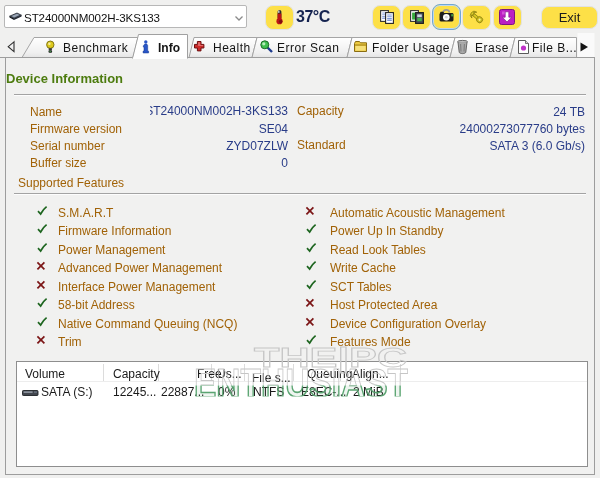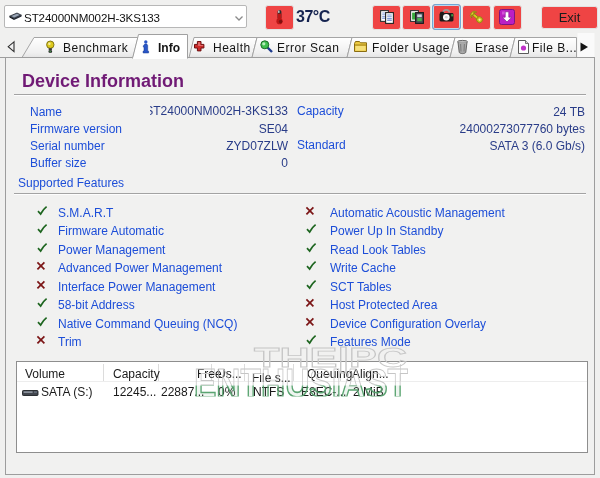--- a/index.html
+++ b/index.html
@@ -1,21 +1,21 @@
 <!DOCTYPE html>
 <html><head>
 <meta charset="utf-8">
 <style>
   html,body{margin:0;padding:0}
   body{width:600px;height:478px;background:#f0f0ef;position:relative;overflow:hidden;
        font-family:"Liberation Sans",sans-serif;font-size:12px;color:#1a1a1a}
   .abs{position:absolute}
-  .btn{position:absolute;background:#ef4444;border:1px solid #e2e2e2;border-radius:3px;box-sizing:border-box}
+  .btn{position:absolute;background:#fde047;border:1px solid #e2e2e2;border-radius:8px;box-sizing:border-box}
   .val{color:#293c88}
-  .lbl{color:#1d4ed8}
+  .lbl{color:#a16207}
 </style>
 </head>
 <body>
 
 <div class="abs" style="left:4px;top:5px;width:243px;height:23px;background:#fff;border:1px solid #b7b7b7;border-radius:2px;box-sizing:border-box">
   <svg class="abs" style="left:4px;top:6px" width="13" height="9" viewBox="0 0 13 9">
     <polygon points="0.5,4.2 8,1 12.5,3.2 5,6.6" fill="#46505e" stroke="#1a1e26" stroke-width="0.7"></polygon>
     <polygon points="0.5,4.2 5,6.6 5,8 0.5,5.6" fill="#14181f"></polygon>
     <polygon points="5,6.6 12.5,3.2 12.5,4.6 5,8" fill="#232833"></polygon>
     <polygon points="2.5,4.1 8,1.7 10.5,3 5,5.5" fill="#9aa5b5"></polygon>
@@ -161,21 +161,21 @@
     <text x="63" y="18.7" letter-spacing="0.5">Benchmark</text>
     <text x="158" y="18.7" font-weight="bold">Info</text>
     <text x="213" y="18.7" letter-spacing="0.5">Health</text>
     <text x="277" y="18.7" letter-spacing="0.5">Error Scan</text>
     <text x="372" y="18.7" letter-spacing="0.5">Folder Usage</text>
     <text x="475" y="18.7" letter-spacing="0.5">Erase</text>
     <text x="532" y="18.7" letter-spacing="0.5">File B...</text>
   </g>
 </svg>
 
-<div class="abs" style="left:22px;top:71px;font-size:18px;font-weight:bold;color:#701a75">Device Information</div>
+<div class="abs" style="left:6px;top:71px;font-size:13px;font-weight:bold;color:#4d7c0f">Device Information</div>
 <div class="abs" style="left:14px;top:94px;width:572px;height:1px;background:#a3a3a3"></div>
 <div class="abs" style="left:14px;top:95px;width:572px;height:1px;background:#fdfdfd"></div>
 
 <div class="abs lbl" style="left:30px;top:104px;line-height:17px">Name<br>Firmware version<br>Serial number<br>Buffer size</div>
 <div class="abs" style="left:150px;top:104px;width:138px;height:17px;overflow:hidden">
   <span class="val abs" style="right:0;white-space:nowrap">ST24000NM002H-3KS133</span>
 </div>
 <div class="abs val" style="left:150px;top:121px;width:138px;line-height:17px;text-align:right">SE04<br>ZYD07ZLW<br>0</div>
 <div class="abs lbl" style="left:297px;top:104px">Capacity</div>
 <div class="abs lbl" style="left:297px;top:138px">Standard</div>
@@ -190,21 +190,21 @@
         <path d="M2,6.2 L4.6,9 C4.6,9 6.8,4.6 10.6,1.6" fill="none" stroke="#1d651f" stroke-width="1.7"></path>
       </svg></div>
 <div class="abs lbl" style="left:58px;top:206px">S.M.A.R.T</div>
 <div class="abs" style="left:305px;top:205px"><svg width="10" height="10" viewBox="0 0 10 10">
         <path d="M1.4,1.4 L8.4,8.4 M8.4,1.4 L1.4,8.4" stroke="#7c1617" stroke-width="1.7"></path>
       </svg></div>
 <div class="abs lbl" style="left:330px;top:206px">Automatic Acoustic Management</div>
 <div class="abs" style="left:36px;top:223px"><svg width="13" height="12" viewBox="0 0 13 12">
         <path d="M2,6.2 L4.6,9 C4.6,9 6.8,4.6 10.6,1.6" fill="none" stroke="#1d651f" stroke-width="1.7"></path>
       </svg></div>
-<div class="abs lbl" style="left:58px;top:224px">Firmware Automatic</div>
+<div class="abs lbl" style="left:58px;top:224px">Firmware Information</div>
 <div class="abs" style="left:305px;top:223px"><svg width="13" height="12" viewBox="0 0 13 12">
         <path d="M2,6.2 L4.6,9 C4.6,9 6.8,4.6 10.6,1.6" fill="none" stroke="#1d651f" stroke-width="1.7"></path>
       </svg></div>
 <div class="abs lbl" style="left:330px;top:224px">Power Up In Standby</div>
 <div class="abs" style="left:36px;top:242px"><svg width="13" height="12" viewBox="0 0 13 12">
         <path d="M2,6.2 L4.6,9 C4.6,9 6.8,4.6 10.6,1.6" fill="none" stroke="#1d651f" stroke-width="1.7"></path>
       </svg></div>
 <div class="abs lbl" style="left:58px;top:243px">Power Management</div>
 <div class="abs" style="left:305px;top:242px"><svg width="13" height="12" viewBox="0 0 13 12">
         <path d="M2,6.2 L4.6,9 C4.6,9 6.8,4.6 10.6,1.6" fill="none" stroke="#1d651f" stroke-width="1.7"></path>
@@ -245,21 +245,21 @@
 <div class="abs" style="left:36px;top:334px"><svg width="10" height="10" viewBox="0 0 10 10">
         <path d="M1.4,1.4 L8.4,8.4 M8.4,1.4 L1.4,8.4" stroke="#7c1617" stroke-width="1.7"></path>
       </svg></div>
 <div class="abs lbl" style="left:58px;top:335px">Trim</div>
 <div class="abs" style="left:305px;top:334px"><svg width="13" height="12" viewBox="0 0 13 12">
         <path d="M2,6.2 L4.6,9 C4.6,9 6.8,4.6 10.6,1.6" fill="none" stroke="#1d651f" stroke-width="1.7"></path>
       </svg></div>
 <div class="abs lbl" style="left:330px;top:335px">Features Mode</div>
 </div>
 
-<div class="abs" style="left:16px;top:361px;width:572px;height:92px;background:#fff;border:1px solid #8e8e8e;box-sizing:border-box">
+<div class="abs" style="left:16px;top:361px;width:572px;height:106px;background:#fff;border:1px solid #8e8e8e;box-sizing:border-box">
 
   <div class="abs" style="left:86px;top:2px;width:1px;height:17px;background:#dcdcdc"></div>
   <div class="abs" style="left:141px;top:2px;width:1px;height:17px;background:#dcdcdc"></div>
   <div class="abs" style="left:194px;top:2px;width:1px;height:17px;background:#dcdcdc"></div>
   <div class="abs" style="left:227px;top:2px;width:1px;height:17px;background:#dcdcdc"></div>
   <div class="abs" style="left:276px;top:2px;width:1px;height:17px;background:#dcdcdc"></div>
   <div class="abs" style="left:323px;top:2px;width:1px;height:17px;background:#dcdcdc"></div>
   <div class="abs" style="left:383px;top:2px;width:1px;height:17px;background:#dcdcdc"></div>
   <div class="abs" style="left:0;top:19px;width:570px;height:1px;background:#ededed"></div>
 

